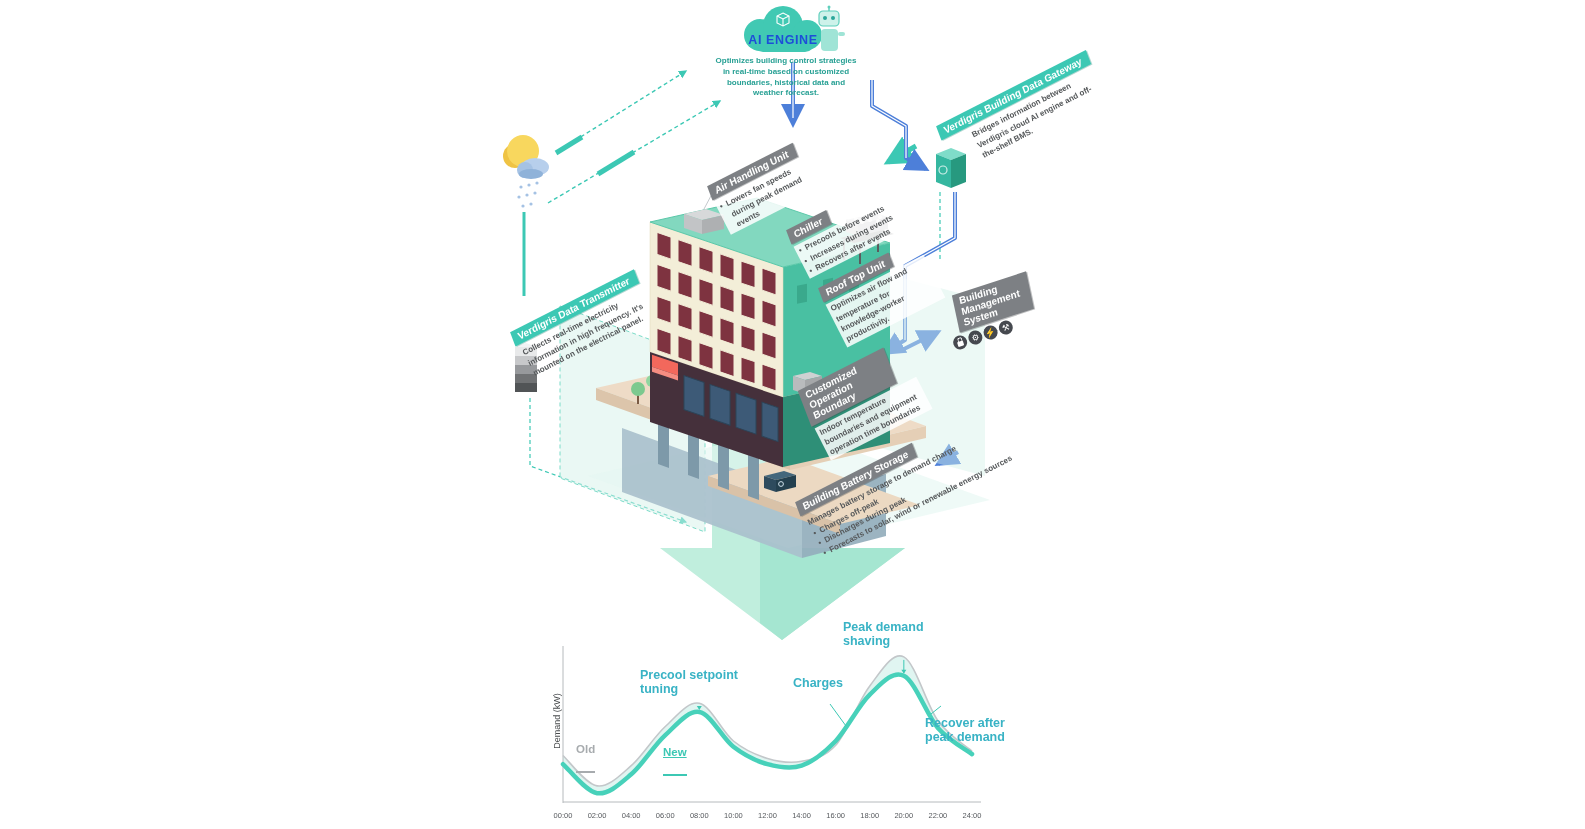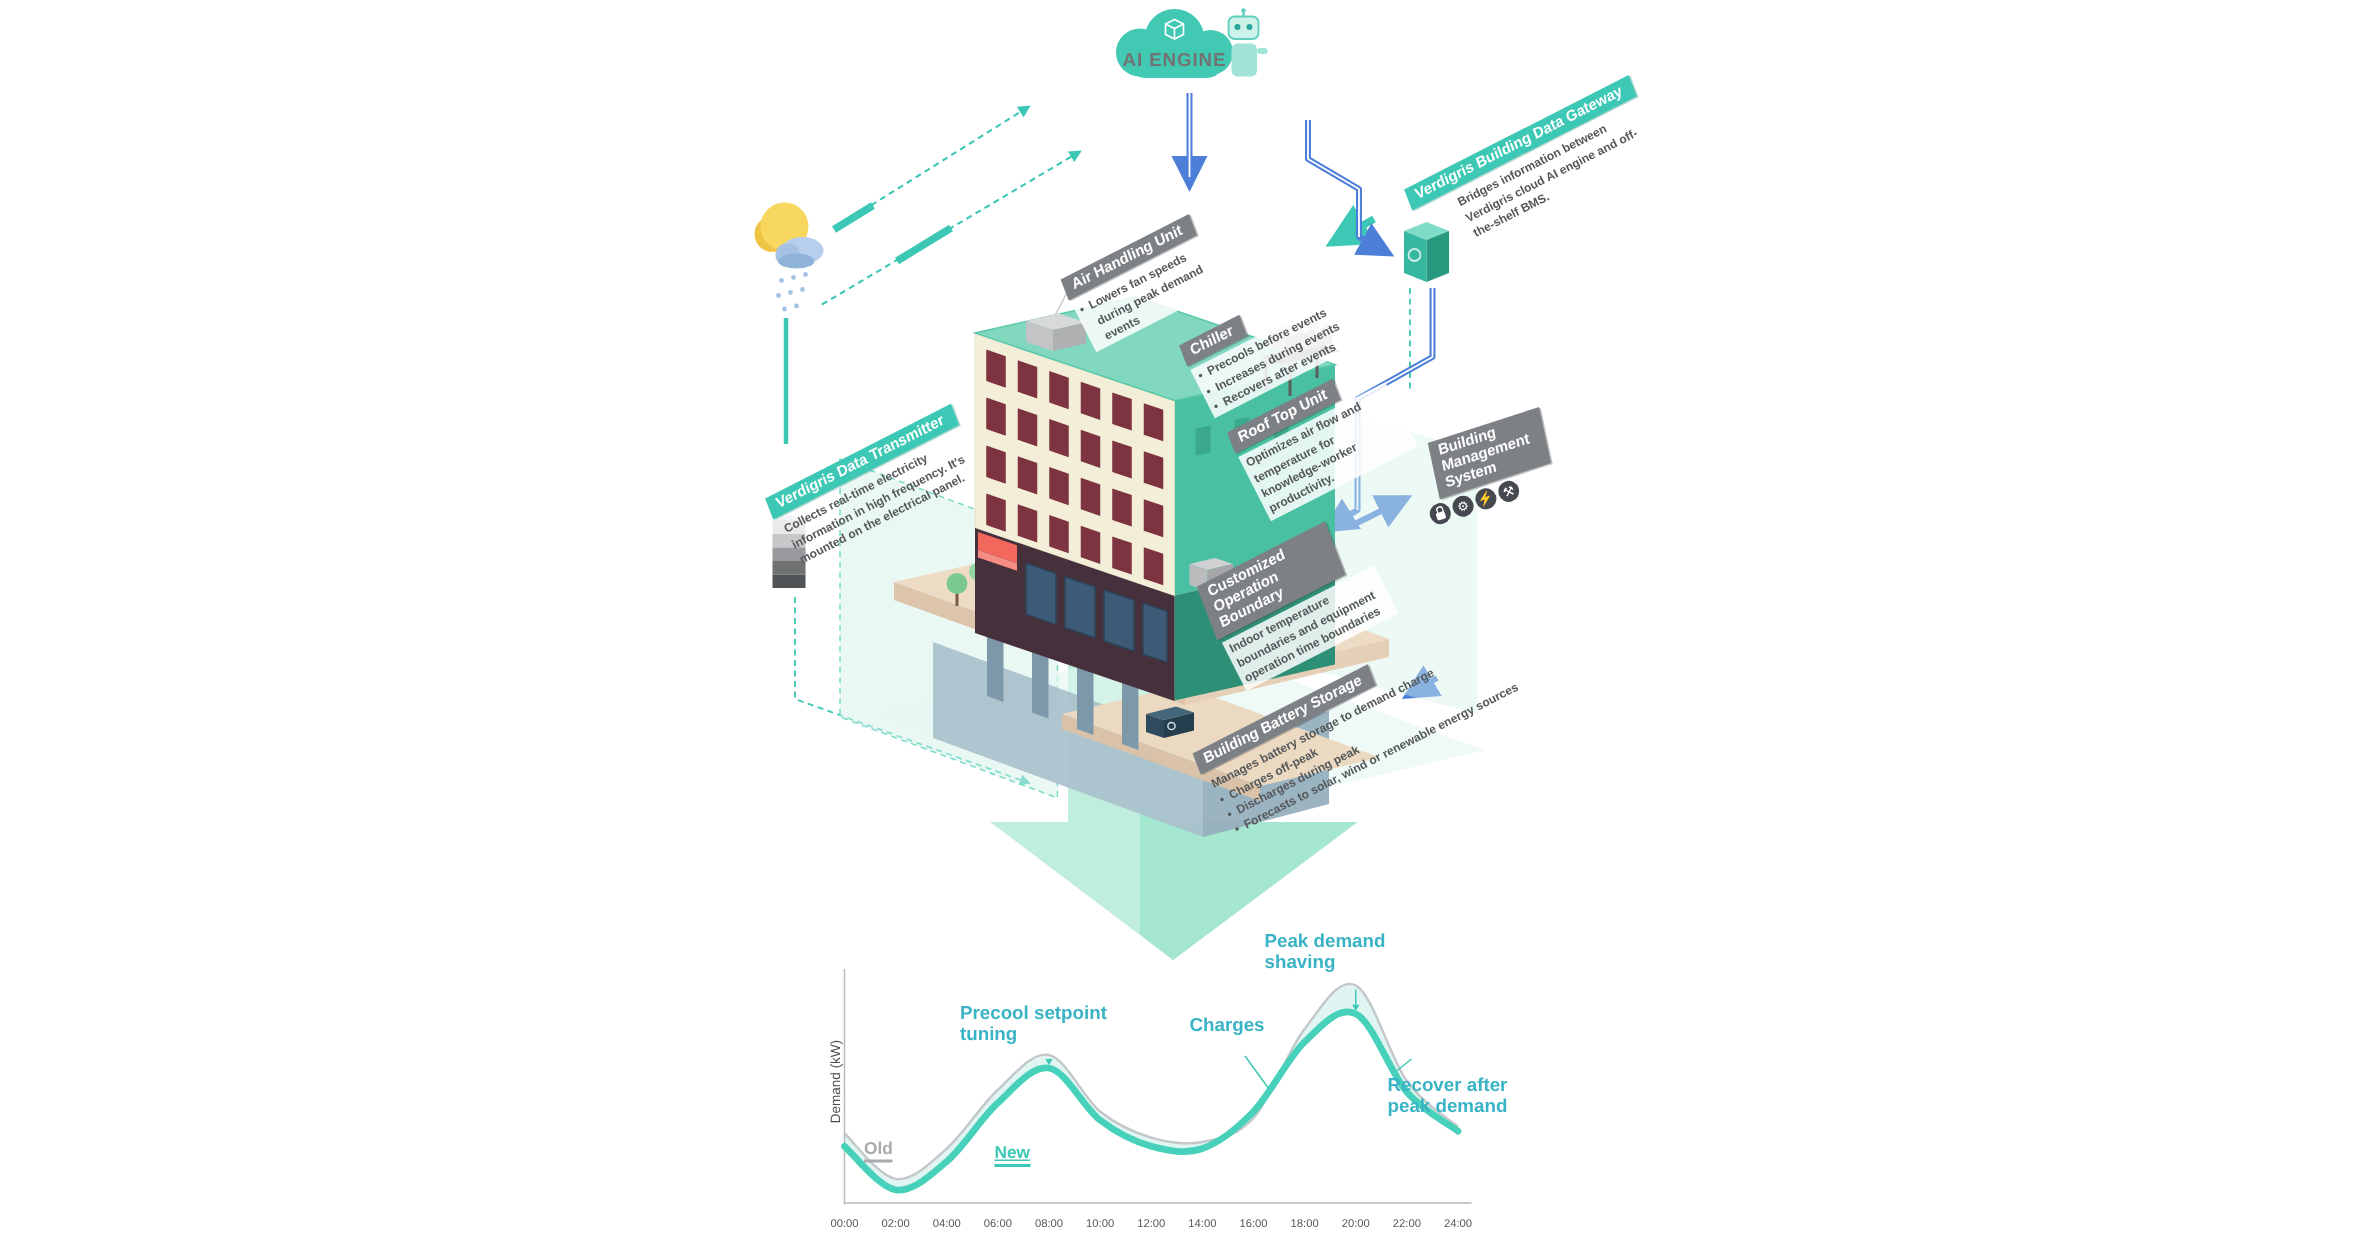--- a/index.html
+++ b/index.html
@@ -16,38 +16,38 @@
           box-shadow:1px 1px 0 rgba(70,72,74,.35);white-space:nowrap;}
   .banner.teal{background:#3cc8b4;box-shadow:1px 1px 0 rgba(34,140,124,.35);}
   .banner.multiline{white-space:normal;}
   .cbody{font-size:8px;color:#55585a;line-height:1.42;margin-top:3px;font-weight:600;
          background:rgba(255,255,255,.85);padding:1px 3px;}
   .cbody.clear{background:transparent;}
   .bullet{padding-left:7px;position:relative;}
   .bullet::before{content:"•";position:absolute;left:0;}
   .nowrap .bullet, .nowrap .descline{white-space:nowrap;}
   
-  .ai-title{position:absolute;color:#737373;font-weight:700;font-size:12.5px;letter-spacing:.6px;
+  .ai-title{position:absolute;color:#1d4ed8;font-weight:700;font-size:12.5px;letter-spacing:.6px;
             text-align:center;z-index:5;}
   .ai-desc{position:absolute;color:#27a094;font-weight:700;font-size:8px;line-height:1.35;
            text-align:center;z-index:5;}
   
   .bms-icons{position:absolute;display:flex;gap:2px;z-index:7;transform:rotate(-18deg);}
   .bms-ic{width:14px;height:14px;border-radius:50%;background:#46494f;color:#fff;display:flex;
           align-items:center;justify-content:center;font-size:8.5px;line-height:1;}
   .mini-lock{width:6px;height:5px;background:#fff;border-radius:1px;position:relative;margin-top:3px;}
   .mini-lock::before{content:"";position:absolute;top:-4px;left:1px;width:3px;height:4px;
           border:1px solid #fff;border-bottom:none;border-radius:3px 3px 0 0;}
   
   #chart{position:absolute;left:543px;top:616px;width:460px;height:213px;z-index:4;}
   .anno{position:absolute;color:#39b3c5;font-weight:700;font-size:12.5px;line-height:1.12;
         text-align:left;}
   .ylabel{position:absolute;left:-26px;top:100px;width:80px;text-align:center;color:#4a4d4f;
           font-size:9px;transform:rotate(-90deg);}
-  .legend{position:absolute;font-weight:700;font-size:11.5px;padding-bottom:1px;border-bottom:2px solid;margin-top:17px;}
+  .legend{position:absolute;font-weight:700;font-size:11.5px;padding-bottom:16px;border-bottom:2px solid;}
   .legend.old{left:33px;top:127px;color:#a7abae;border-color:#a7abae;}
   .legend.new{left:120px;top:130px;color:#3cc8b4;border-color:#3cc8b4;text-decoration:underline;}
 </style>
 </head>
 <body>
 
 <div id="canvas">
 
   <svg class="abs" style="left:0;top:0;z-index:1;" width="1585" height="829">
     <defs>
@@ -249,20 +249,21 @@
       <line x1="104" y1="2" x2="104" y2="6" stroke="#5fcfbc" stroke-width="1.5"></line>
       <circle cx="104" cy="2" r="1.5" fill="#5fcfbc"></circle>
       <rect x="94" y="6" width="20" height="15" rx="4" fill="#cdf2ea" stroke="#5fcfbc" stroke-width="1.2"></rect>
       <circle cx="100" cy="13" r="2" fill="#2aa79a"></circle>
         <circle cx="108" cy="13" r="2" fill="#2aa79a"></circle>
       <rect x="96" y="24" width="17" height="22" rx="4" fill="#9fe4d6"></rect>
       <rect x="113" y="27" width="7" height="4" rx="2" fill="#9fe4d6"></rect>
     </g>
   </svg>
   <div class="ai-title" style="left:733px;top:33px;width:100px;">AI ENGINE</div>
+  <div class="ai-desc" style="left:715px;top:56px;width:142px;">Optimizes building control strategies in real-time based on customized boundaries, historical data and weather forecast.</div>
 
   <svg class="abs" style="left:511px;top:341px;z-index:5;" width="30" height="56" viewBox="0 0 30 56">
     <polygon points="4,6 15,2 26,6 15,10" fill="#f2f3f4"></polygon>
     <rect x="4" y="6" width="22" height="9" fill="#e8e9ea"></rect>
     <rect x="4" y="15" width="22" height="9" fill="#c7c8ca"></rect>
     <rect x="4" y="24" width="22" height="9" fill="#97999c"></rect>
     <rect x="4" y="33" width="22" height="9" fill="#707274"></rect>
     <rect x="4" y="42" width="22" height="9" fill="#515456"></rect>
   </svg>
   <svg class="abs" style="left:930px;top:142px;z-index:5;" width="42" height="52" viewBox="0 0 42 52">

